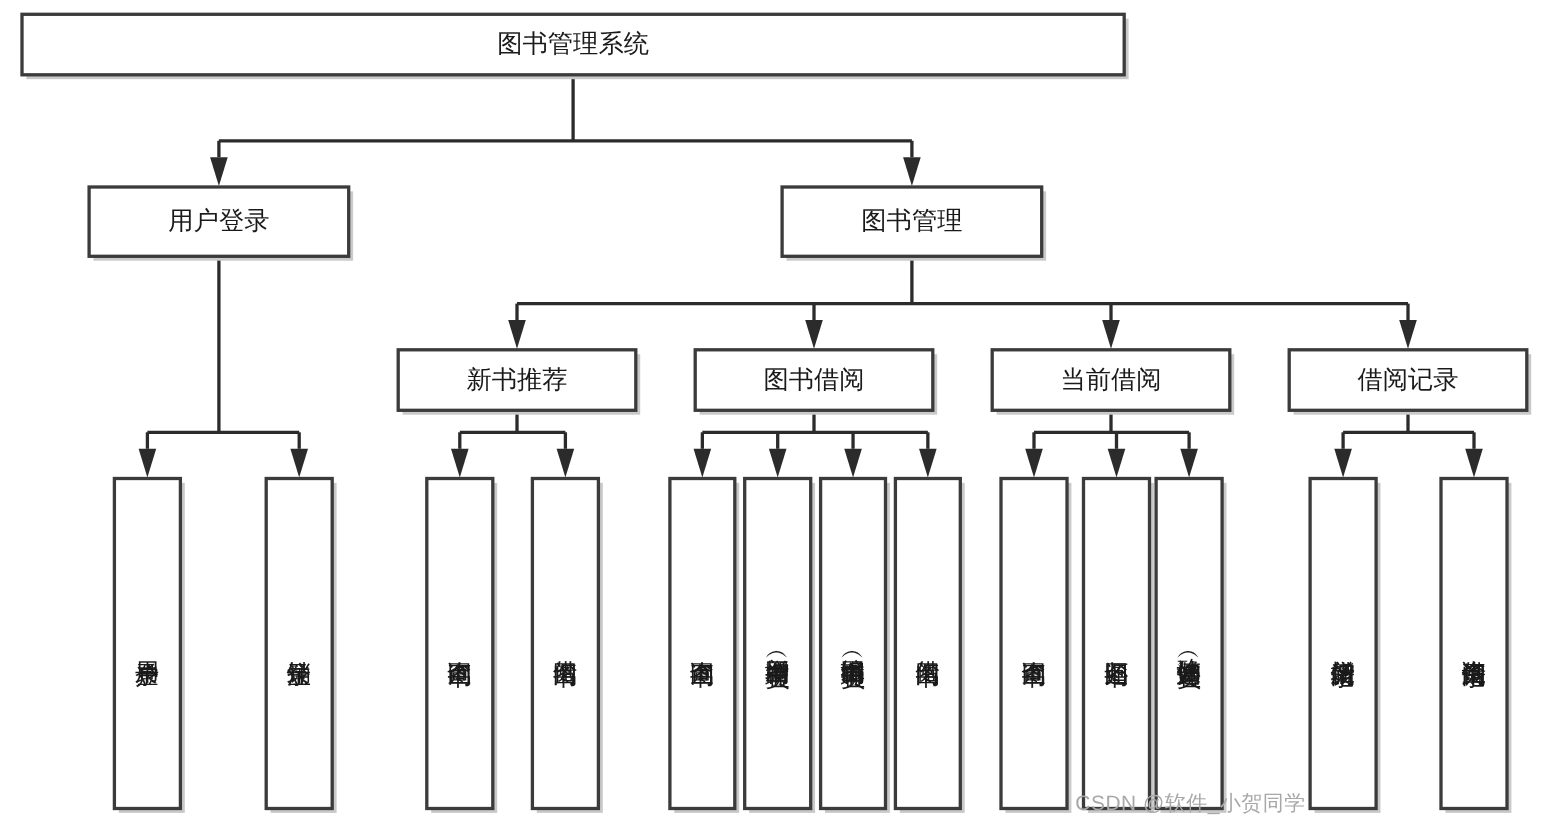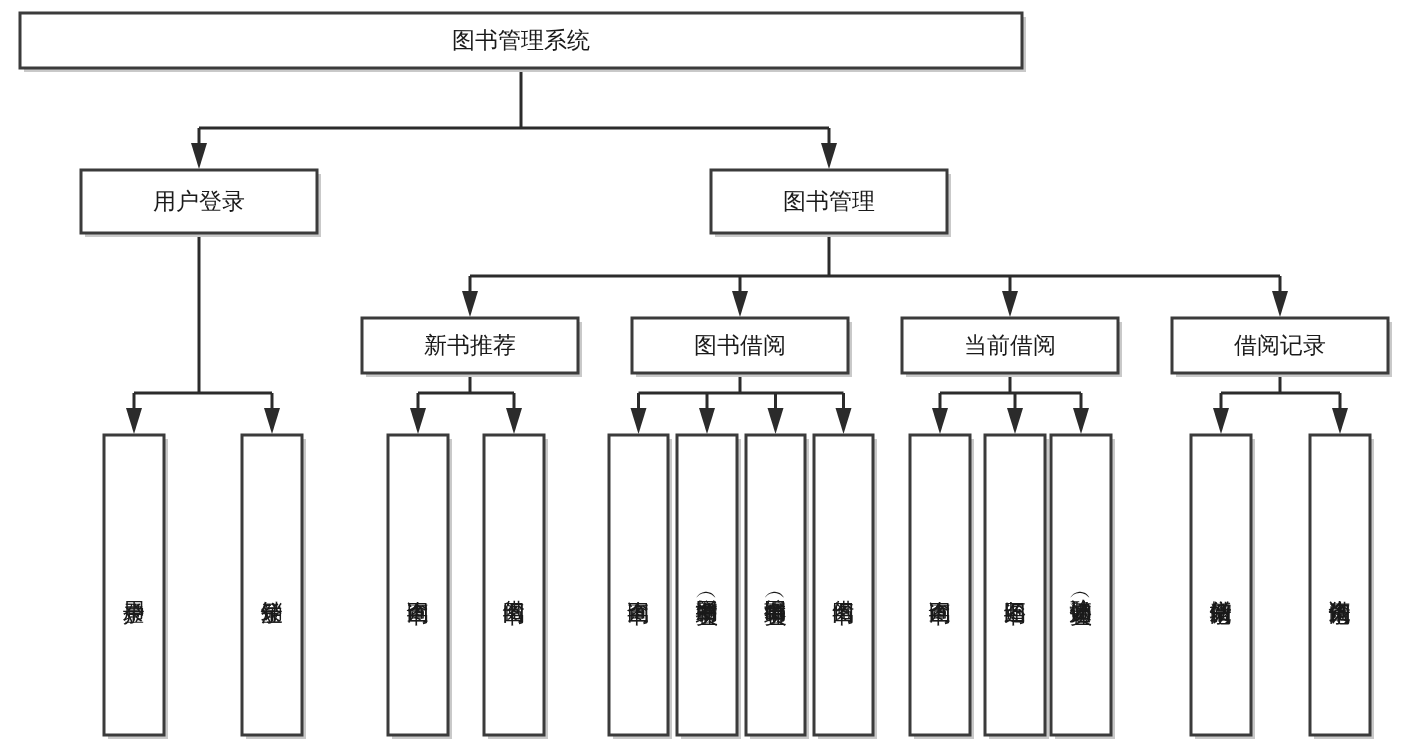--- a/index.html
+++ b/index.html
@@ -233,14 +233,15 @@
         <span style="writing-mode: vertical-rl; text-orientation: upright;">确认归还（管理员）</span>
       </div>
       <div class="vlabel" style="left: 1191px; top: 435px; width: 60px; height: 300px; display: flex; align-items: center; justify-content: center;">
         <span style="writing-mode: vertical-rl; text-orientation: upright;">新增借阅记录</span>
       </div>
       <div class="vlabel" style="left: 1310px; top: 435px; width: 60px; height: 300px; display: flex; align-items: center; justify-content: center;">
         <span style="writing-mode: vertical-rl; text-orientation: upright;">查询借阅记录</span>
       </div>
     </div>
 
+  <div class="watermark">CSDN @软件_小贺同学</div>
 
 </div>
 
 </body></html>

